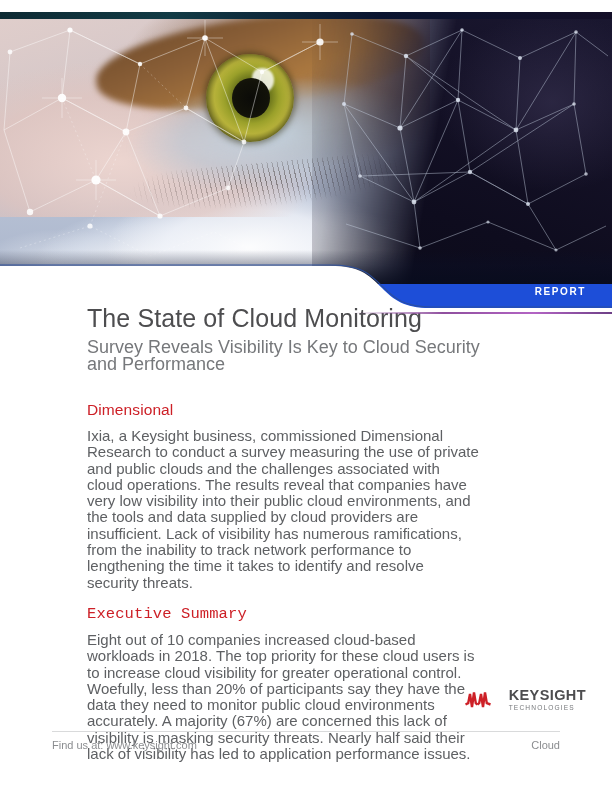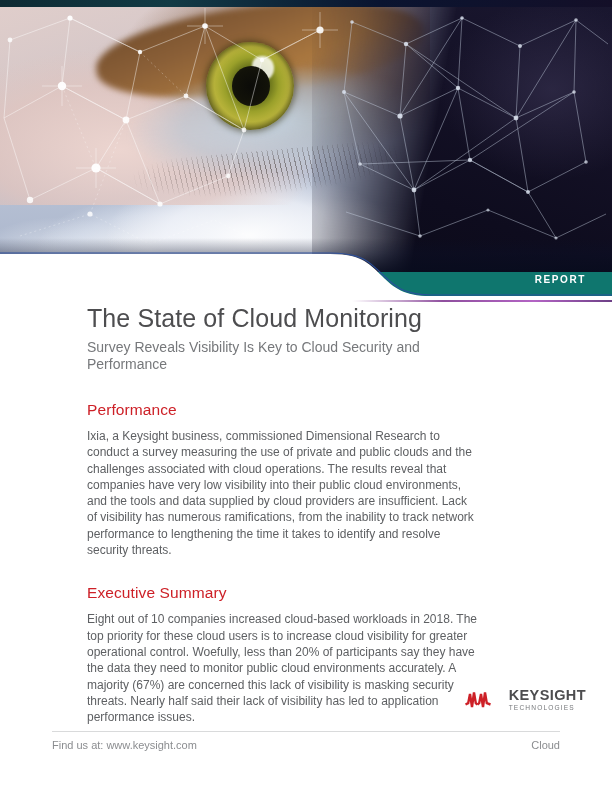--- a/index.html
+++ b/index.html
@@ -11,25 +11,25 @@
     width: 612px;
     height: 792px;
     font-family: "Liberation Sans", sans-serif;
     position: relative;
     overflow: hidden;
   }
 
   
   .hero {
     position: absolute;
-    left: 0; top: 0;
+    left: 0; top: 12px;
     width: 612px;
     height: 302px;
     overflow: hidden;
-    background: #0f766e;
+    background: #1d4ed8;
   }
   .hero-topstrip {
     position: absolute;
     left: 0; top: 0;
     width: 612px; height: 7px;
     background: linear-gradient(90deg,#0d2a33 0%, #123b45 28%, #0a1430 62%, #140f28 100%);
     z-index: 9;
   }
   
   .hero-photo {
@@ -152,38 +152,38 @@
     padding: 0 0 0 52px;
     font-size: 25px;
     font-weight: normal;
     color: #4d4d4f;
     letter-spacing: .1px;
     line-height: 32px;
   }
   .doc-subtitle {
     margin: 5px 0 0 0;
     padding: 0 52px 0 52px;
-    font-size: 14px;
+    font-size: 18px;
     font-weight: normal;
     color: #76787b;
     line-height: 17px;
     max-width: 400px;
   }
   .section { padding: 0 52px 0 52px; }
   .section-heading {
     margin: 28px 0 9px 0;
     font-size: 15.5px;
     font-weight: normal;
     color: #cd2027;
     letter-spacing: .1px;
   }
-  .section-heading.exec { margin-top: 26px; }
+  .section-heading.exec { margin-top: 14px; font-family: Liberation Mono, monospace; }
   .body-text {
     margin: 0;
-    font-size: 12px;
+    font-size: 15px;
     line-height: 16.3px;
     color: #5e6063;
     max-width: 392px;
     text-align: left;
   }
 
   
   .logo-block {
     position: absolute;
     right: 26px; top: 688px;
@@ -331,21 +331,21 @@
 
   <div class="report-badge">REPORT</div>
 </div>
 
 <div class="content">
 
   <h1 class="doc-title">The State of Cloud Monitoring</h1>
   <h2 class="doc-subtitle">Survey Reveals Visibility Is Key to Cloud Security and Performance</h2>
 
   <div class="section">
-    <h3 class="section-heading">Performance</h3>
+    <h3 class="section-heading">Dimensional</h3>
     <p class="body-text">Ixia, a Keysight business, commissioned Dimensional Research to conduct a survey measuring the use of private and public clouds and the challenges associated with cloud operations. The results reveal that companies have very low visibility into their public cloud environments, and the tools and data supplied by cloud providers are insufficient. Lack of visibility has numerous ramifications, from the inability to track network performance to lengthening the time it takes to identify and resolve security threats.</p>
   </div>
 
   <div class="section">
     <h3 class="section-heading exec">Executive Summary</h3>
     <p class="body-text">Eight out of 10 companies increased cloud-based workloads in 2018. The top priority for these cloud users is to increase cloud visibility for greater operational control. Woefully, less than 20% of participants say they have the data they need to monitor public cloud environments accurately. A majority (67%) are concerned this lack of visibility is masking security threats. Nearly half said their lack of visibility has led to application performance issues.</p>
   </div>
 </div>
 
 <div class="logo-block">

